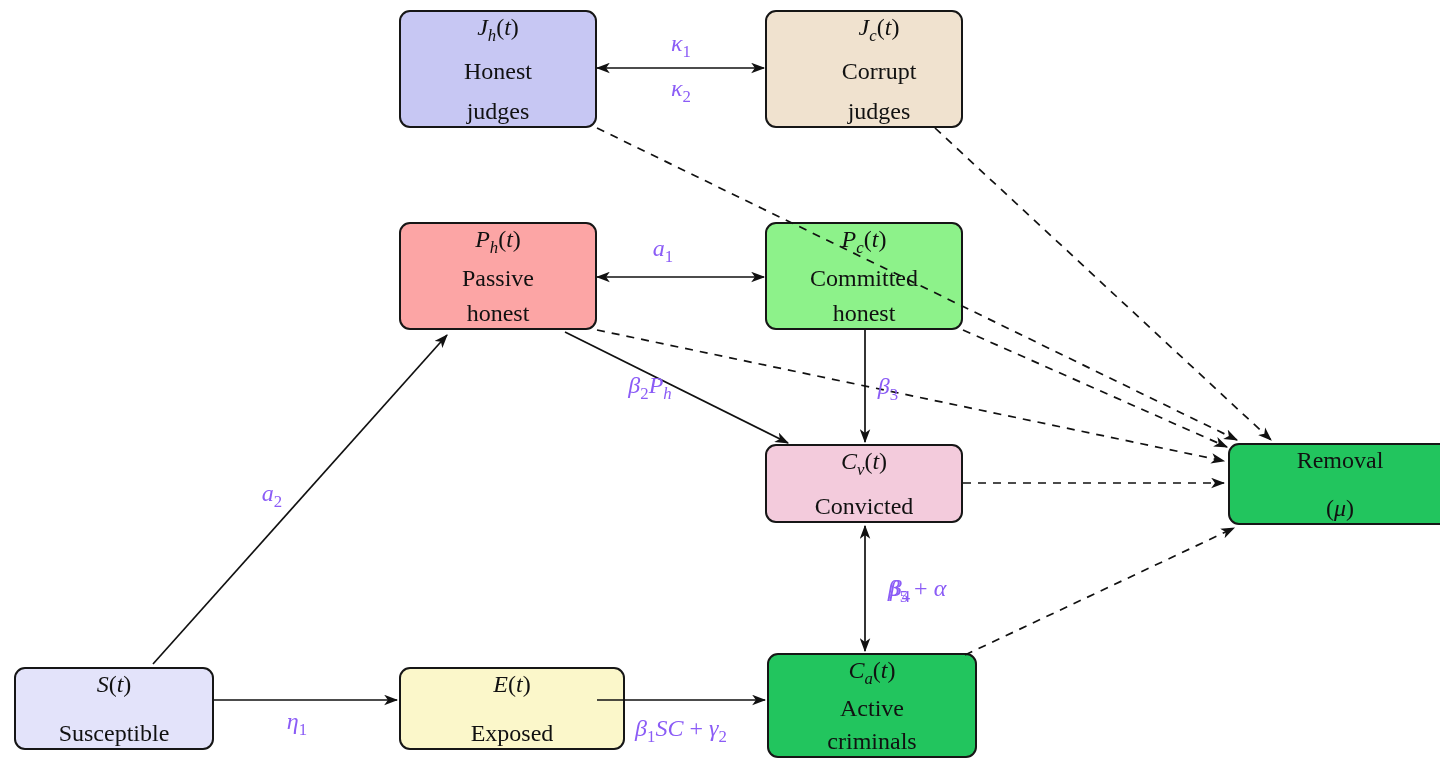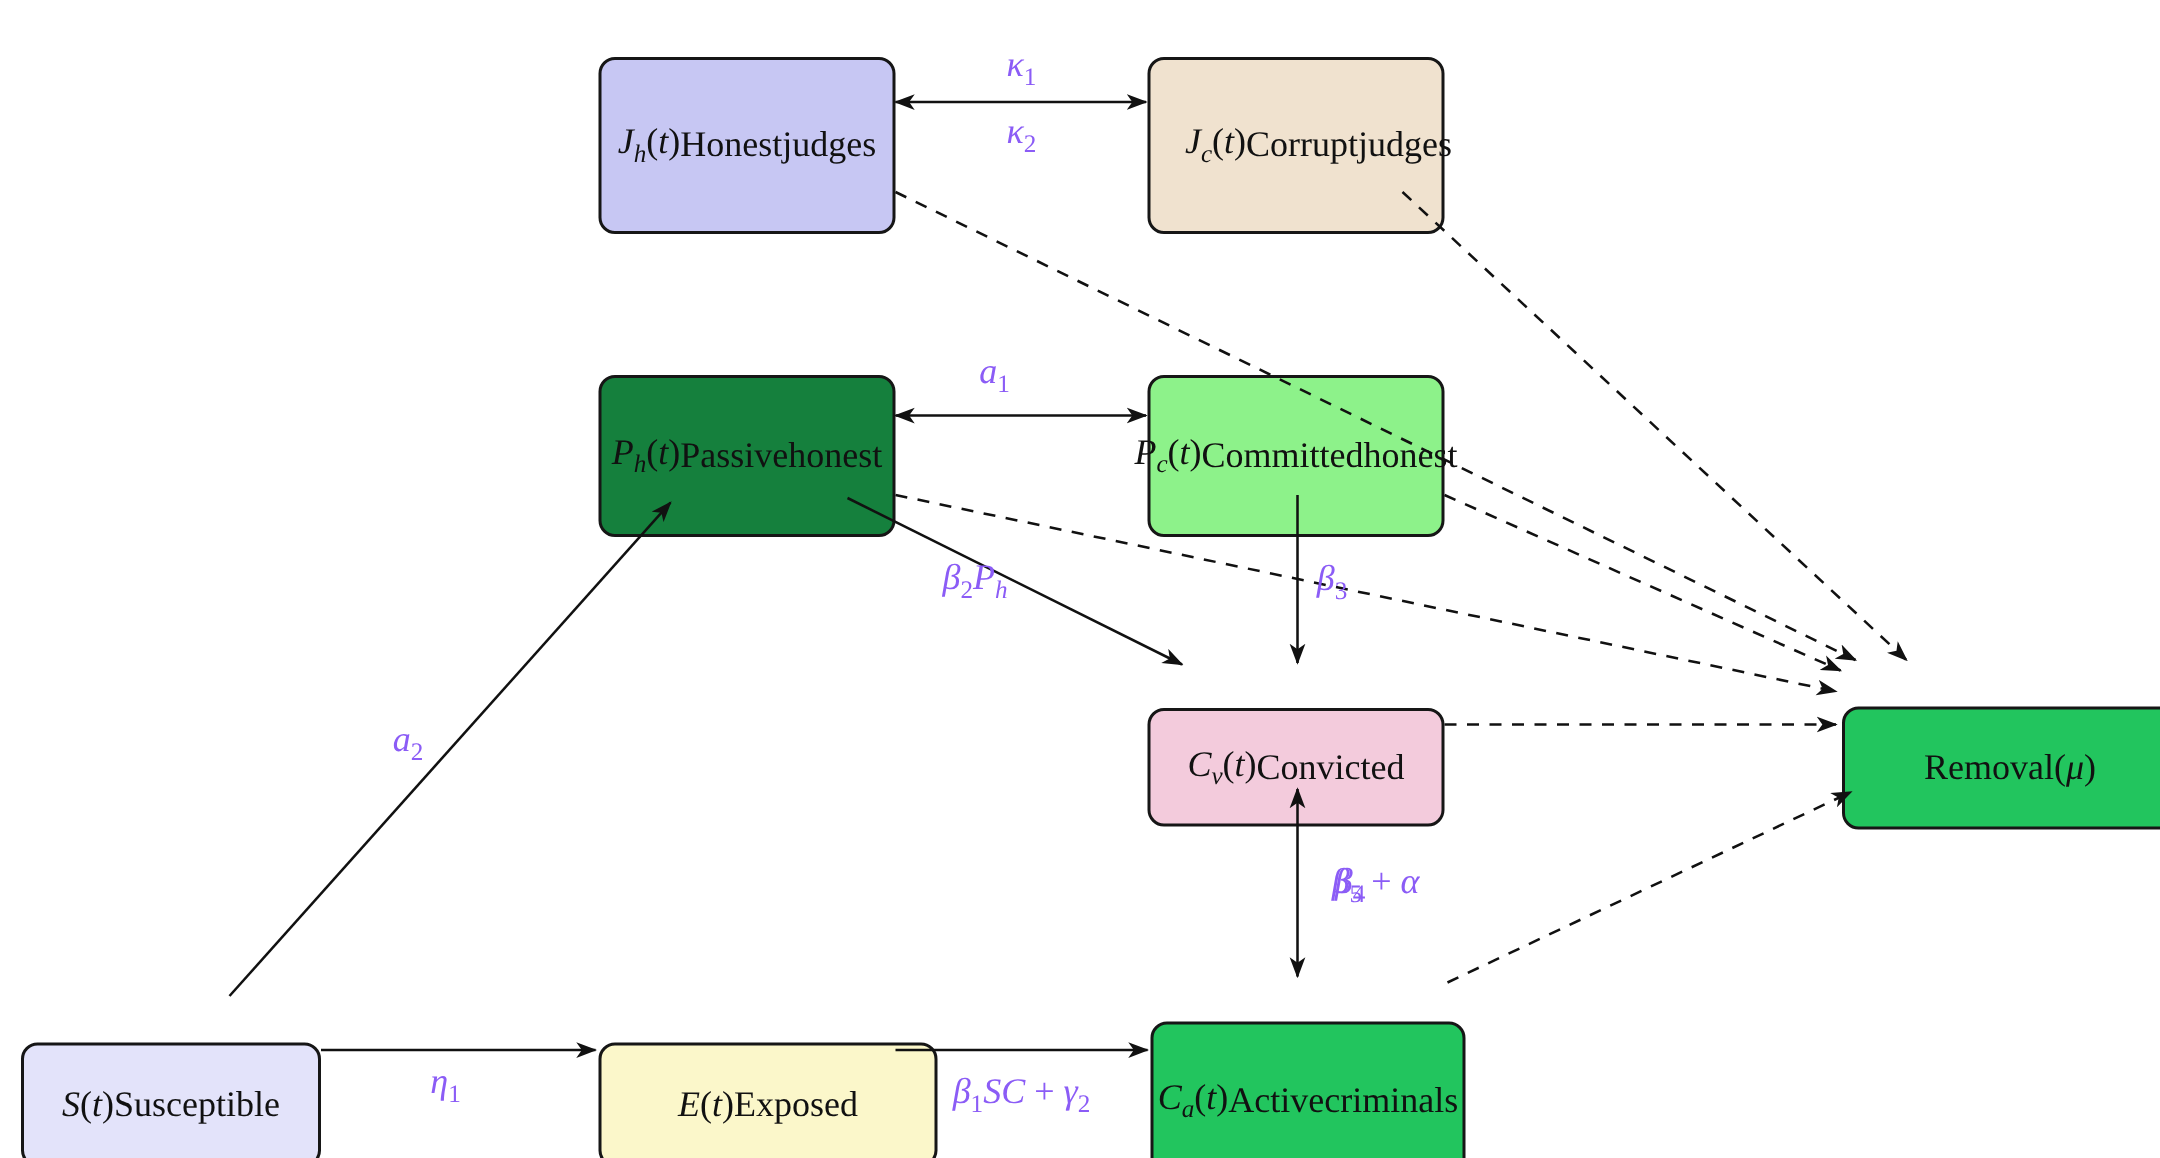--- a/index.html
+++ b/index.html
@@ -9,29 +9,28 @@
     background:#ffffff;
     font-family:"Liberation Serif","DejaVu Serif",serif;
     overflow:hidden;
   }
   .node{
     position:absolute;
     box-sizing:border-box;
     border:2px solid #161616;
     border-radius:11px;
     display:flex;
-    flex-direction:row;
+    flex-direction:column;
     align-items:center;
-    justify-content:center;
+    justify-content:space-between;
     text-align:center;
     color:#111111;
     font-size:24px;
     line-height:1.25;
     z-index:1;
-    margin-top:28px;
   }
   .node .math{font-style:italic;}
   .edge-label{
     position:absolute;
     transform:translate(-50%,-50%);
     font-size:24px;
     font-style:italic;
     color:#8b5cf6;
     white-space:nowrap;
     z-index:3;
@@ -84,21 +83,21 @@
 <div class="node" style="left: 399px; top: 10px; width: 198px; height: 118px; background: rgb(199, 199, 243);">
       <div class="math">J<span class="sub">h</span><span class="up">(</span>t<span class="up">)</span></div>
       <div>Honest</div>
       <div>judges</div>
     </div>
     <div class="node" style="left: 765px; top: 10px; width: 198px; height: 118px; background: rgb(240, 226, 207); padding-left: 30px;">
       <div class="math">J<span class="sub">c</span><span class="up">(</span>t<span class="up">)</span></div>
       <div>Corrupt</div>
       <div>judges</div>
     </div>
-    <div class="node" style="left: 399px; top: 222px; width: 198px; height: 108px; background: #15803d;">
+    <div class="node" style="left: 399px; top: 222px; width: 198px; height: 108px; background: #fca5a5;">
       <div class="math">P<span class="sub">h</span><span class="up">(</span>t<span class="up">)</span></div>
       <div>Passive</div>
       <div>honest</div>
     </div>
     <div class="node" style="left: 765px; top: 222px; width: 198px; height: 108px; background: rgb(141, 242, 138);">
       <div class="math">P<span class="sub">c</span><span class="up">(</span>t<span class="up">)</span></div>
       <div>Committed</div>
       <div>honest</div>
     </div>
     <div class="node" style="left: 765px; top: 444px; width: 198px; height: 79px; background: rgb(243, 203, 220);">

